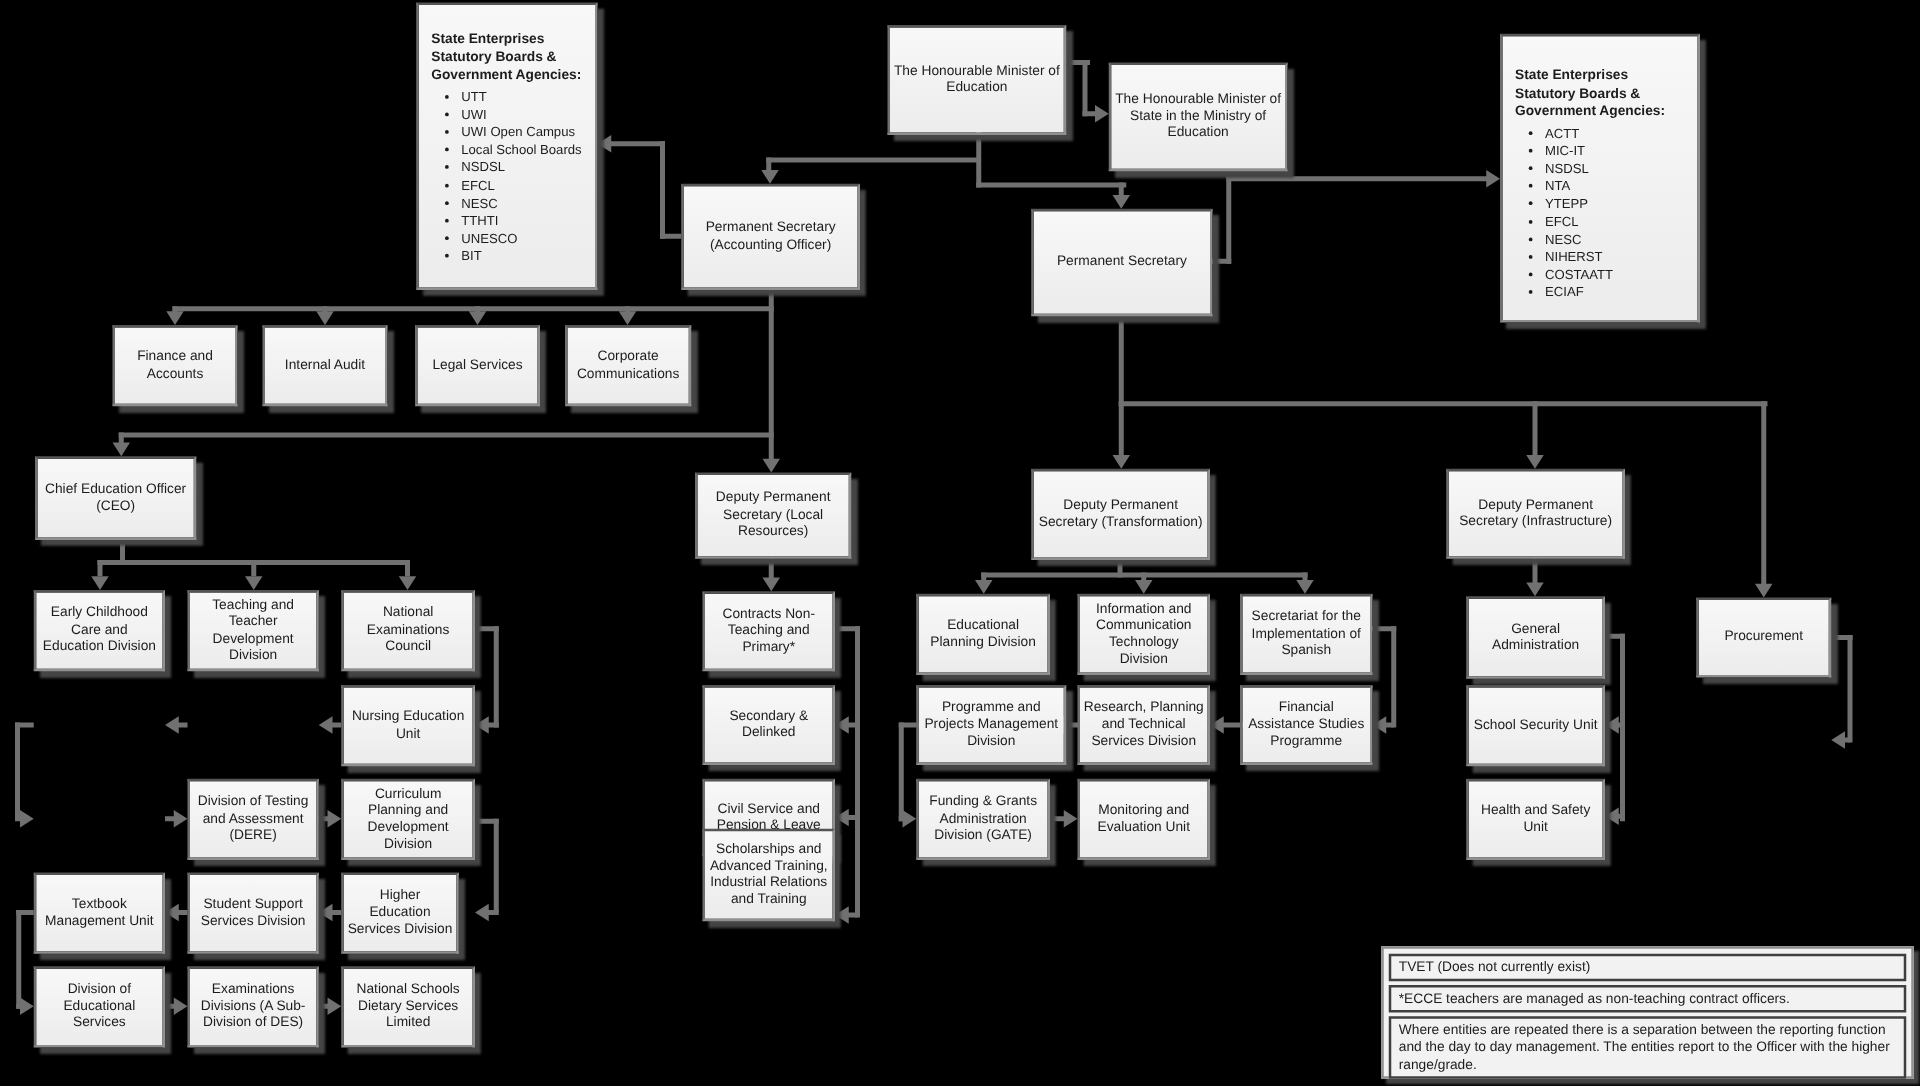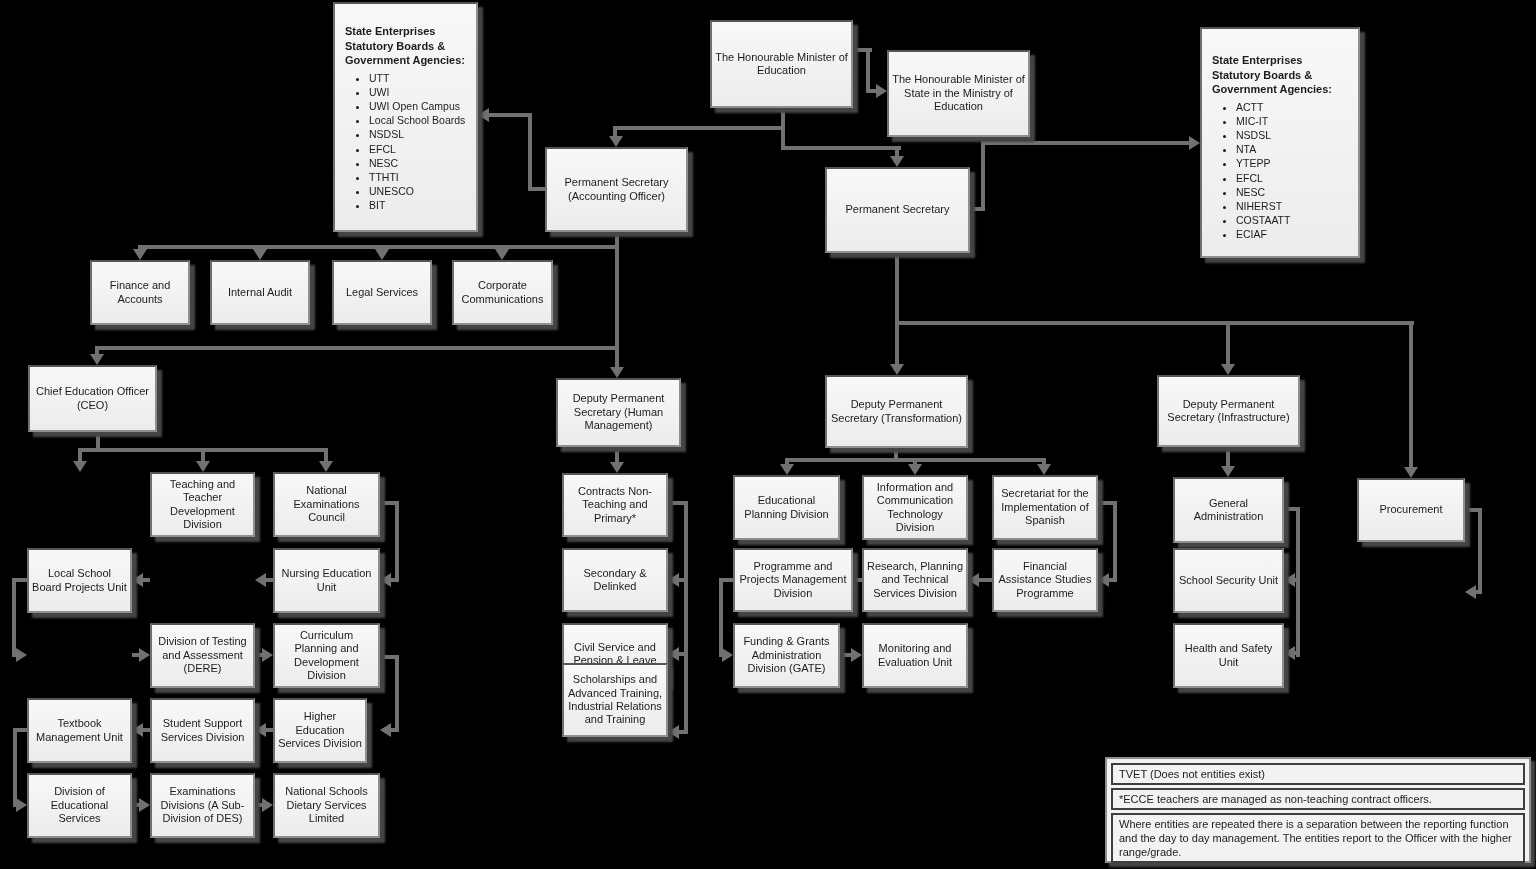--- a/index.html
+++ b/index.html
@@ -227,29 +227,29 @@
   <div class="box node" style="left:332px;top:260px;width:100px;height:65px">
       <span>Legal Services</span>
     </div>
   <div class="box node" style="left:452px;top:260px;width:101px;height:65px">
       <span>Corporate Communications</span>
     </div>
 
   <div class="box node" style="left:28px;top:365px;width:129px;height:67px">
       <span>Chief Education Officer (CEO)</span>
     </div>
+  <div class="box node" style="left:27px;top:472px;width:105px;height:65px">
+      <span>Early Childhood Care and Education Division</span>
+    </div>
   <div class="box node" style="left:150px;top:472px;width:105px;height:65px">
       <span>Teaching and Teacher Development Division</span>
     </div>
   <div class="box node" style="left:273px;top:472px;width:107px;height:65px">
       <span>National Examinations Council</span>
     </div>
-  <div class="box node" style="left:27px;top:548px;width:105px;height:65px">
-      <span>Local School Board Projects Unit</span>
-    </div>
   <div class="box node" style="left:273px;top:548px;width:107px;height:65px">
       <span>Nursing Education Unit</span>
     </div>
   <div class="box node" style="left:150px;top:623px;width:105px;height:65px">
       <span>Division of Testing and Assessment (DERE)</span>
     </div>
   <div class="box node" style="left:273px;top:623px;width:107px;height:65px">
       <span>Curriculum Planning and Development Division</span>
     </div>
   <div class="box node" style="left:27px;top:698px;width:105px;height:65px">
@@ -265,21 +265,21 @@
       <span>Division of Educational Services</span>
     </div>
   <div class="box node" style="left:150px;top:773px;width:105px;height:65px">
       <span>Examinations Divisions (A Sub-Division of DES)</span>
     </div>
   <div class="box node" style="left:273px;top:773px;width:107px;height:65px">
       <span>National Schools Dietary Services Limited</span>
     </div>
 
   <div class="box node" style="left:556px;top:378px;width:125px;height:69px">
-      <span>Deputy Permanent Secretary (Human Management)</span>
+      <span>Deputy Permanent Secretary (Local Resources)</span>
     </div>
   <div class="box node" style="left:562px;top:473px;width:106px;height:64px">
       <span>Contracts Non-Teaching and Primary*</span>
     </div>
   <div class="box node" style="left:562px;top:548px;width:106px;height:64px">
       <span>Secondary &amp; Delinked</span>
     </div>
   <div class="box node" style="left:562px;top:623px;width:106px;height:62px">
       <span>Civil Service and Pension &amp; Leave</span>
     </div>
@@ -326,18 +326,18 @@
     </div>
   <div class="box node" style="left:1173px;top:623px;width:111px;height:65px">
       <span>Health and Safety Unit</span>
     </div>
 
   <div class="box node" style="left:1357px;top:478px;width:108px;height:64px">
       <span>Procurement</span>
     </div>
 
   <div class="notes" style="left:1105px;top:757px;width:426px;height:106px">
-    <div class="note-row">TVET (Does not entities exist)</div>
+    <div class="note-row">TVET (Does not currently exist)</div>
     <div class="note-row">*ECCE teachers are managed as non-teaching contract officers.</div>
     <div class="note-row">Where entities are repeated there is a separation between the reporting function and the day to day management. The entities report to the Officer with the higher range/grade.</div>
   </div>
 
 </div>
 
 </body></html>

